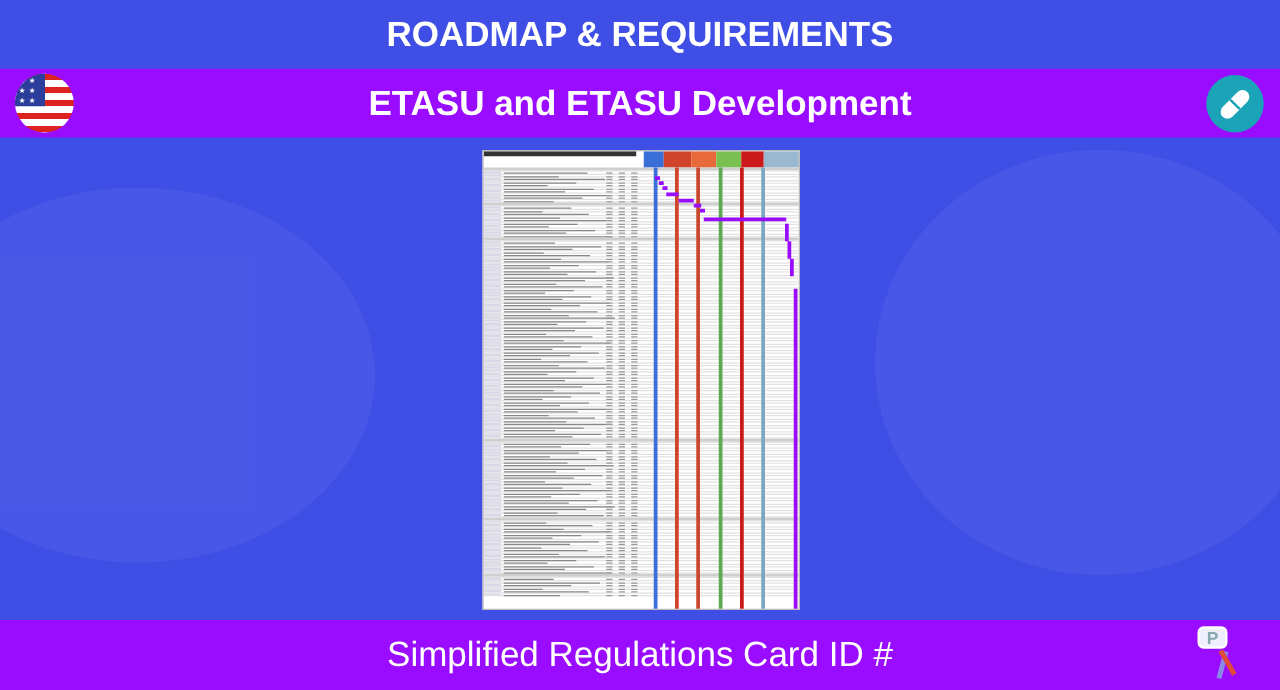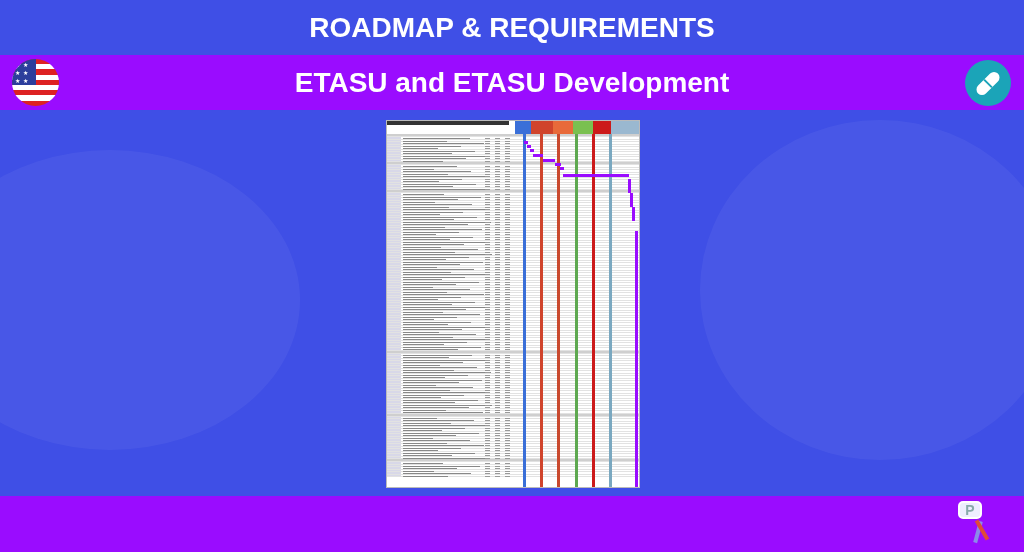--- a/index.html
+++ b/index.html
@@ -1036,19 +1036,20 @@
   <div class="gbar" style="left:156px;top:38px;width:12px"></div>
   <div class="gbar" style="left:168px;top:42px;width:6px"></div>
   <div class="gbar" style="left:173px;top:46px;width:4px"></div>
   <div class="gbar" style="left:176px;top:53px;width:66px"></div>
   <div class="gbar" style="left:241px;top:58px;width:3px;height:14px"></div>
   <div class="gbar" style="left:243px;top:72px;width:3px;height:14px"></div>
   <div class="gbar" style="left:245px;top:86px;width:3px;height:14px"></div>
 </div>
 
 <div class="bottom-band">
+  <span>Simplified Regulations Card ID #</span>
 </div>
 
 <div class="key-icon">
   <div class="tag">P</div>
   <div class="k2"></div>
   <div class="k1"></div>
 </div>
 
 </body></html>

